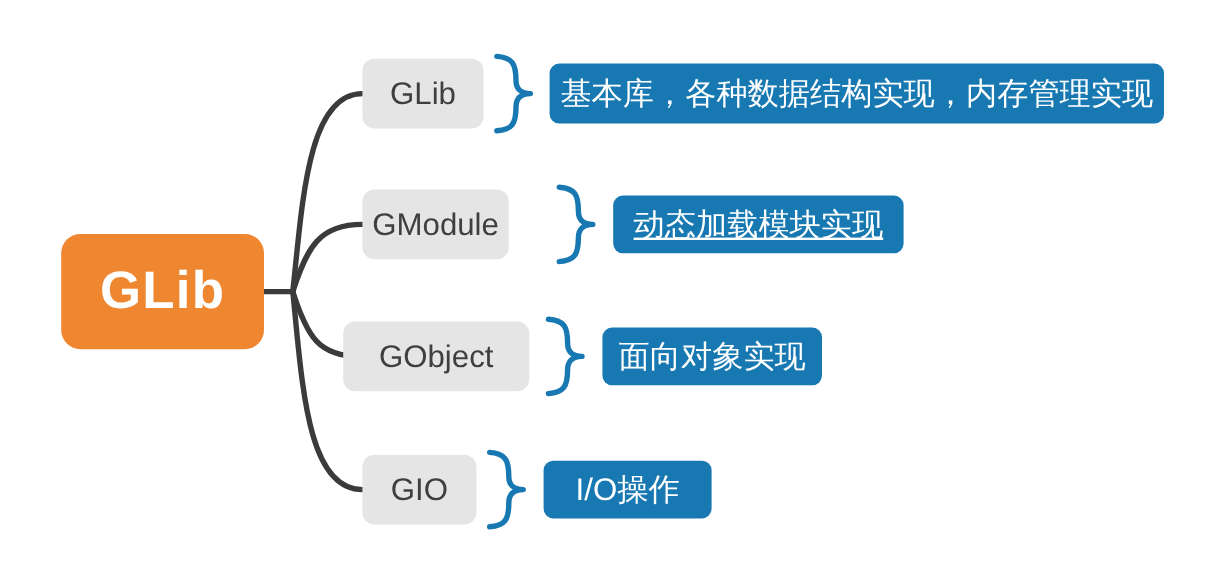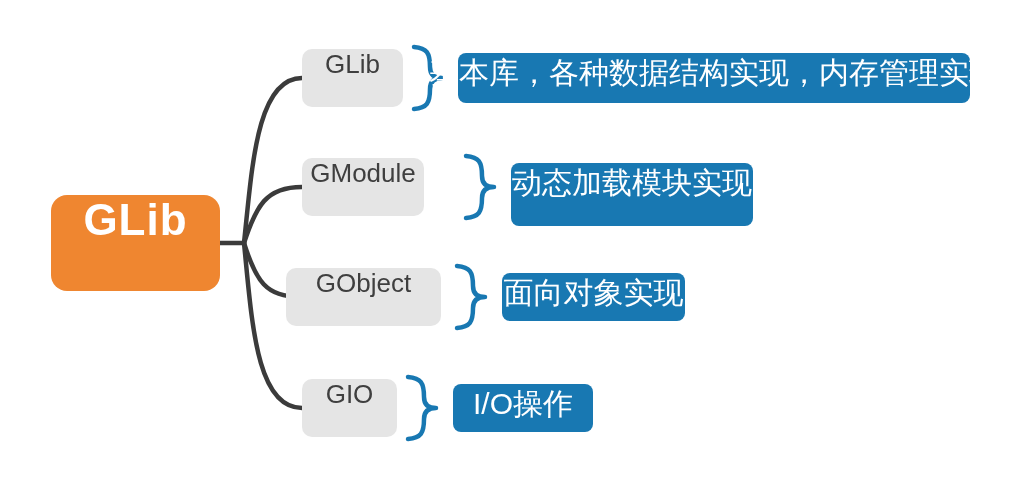--- a/index.html
+++ b/index.html
@@ -30,21 +30,21 @@
   .brace {
     fill: none;
     stroke: var(--brace, #1878b2);
     stroke-width: 4.5;
     stroke-linecap: round;
     stroke-linejoin: round;
   }
   .node {
     position: absolute;
     display: flex;
-    align-items: flex-start;
+    align-items: center;
     justify-content: center;
     white-space: nowrap;
     box-sizing: border-box;
   }
   .root-node {
     background: var(--root-fill, #ef8630);
     color: var(--root-text, #ffffff);
     border-radius: 16px;
     font-size: 44px;
     font-weight: bold;
@@ -53,21 +53,21 @@
   .child-node {
     background: var(--node-fill, #e5e5e5);
     color: var(--node-text, #3f3f3f);
     border-radius: 10px;
     font-size: 26px;
   }
   .desc-node {
     background: var(--desc-fill, #1878b2);
     color: var(--desc-text, #ffffff);
     border-radius: 8px;
-    font-size: 30px;
+    font-size: 26px;
   }
 </style>
 </head>
 <body>
 
 <div class="canvas">
 
   <svg class="links" width="1024" height="490" viewBox="0 0 1024 490" aria-hidden="true">
 
     <path class="connector" d="M220 243 L244 243"></path>
@@ -89,21 +89,21 @@
   <div class="node child-node" style="left:302px; top:49px; width:101px; height:58px;">
     <span>GLib</span>
   </div>
   <div class="node desc-node" style="left:458px; top:53px; width:512px; height:50px;">
     <span>基本库，各种数据结构实现，内存管理实现</span>
   </div>
 
   <div class="node child-node" style="left:302px; top:158px; width:122px; height:58px;">
     <span>GModule</span>
   </div>
-  <div class="node desc-node" style="left:511px; top:163px; width:242px; height:63px;">
+  <div class="node desc-node" style="left:511px; top:163px; width:242px; height:48px;text-decoration:underline;">
     <span>动态加载模块实现</span>
   </div>
 
   <div class="node child-node" style="left:286px; top:268px; width:155px; height:58px;">
     <span>GObject</span>
   </div>
   <div class="node desc-node" style="left:502px; top:273px; width:183px; height:48px;">
     <span>面向对象实现</span>
   </div>
 

